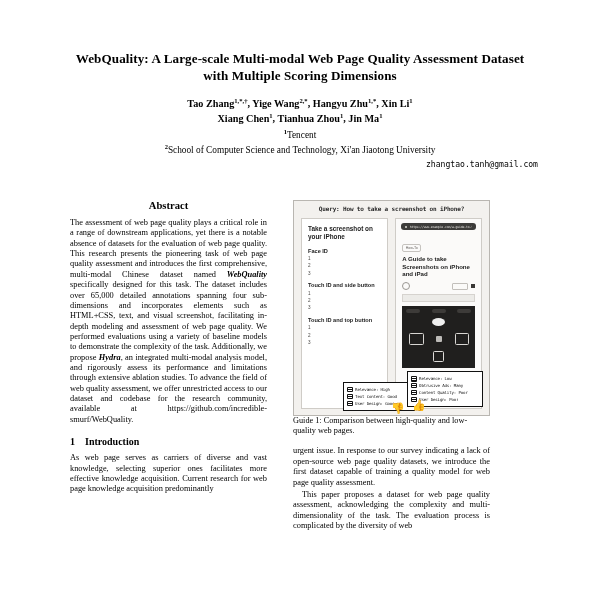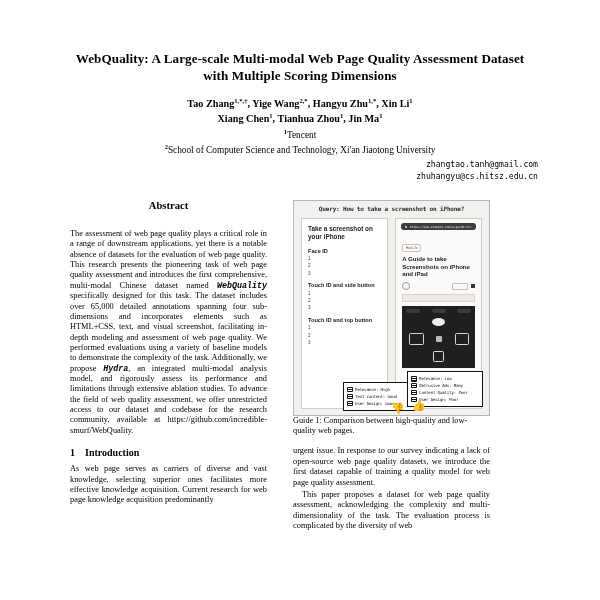--- a/index.html
+++ b/index.html
@@ -70,39 +70,39 @@
   }
   .col {
     width: 197px;
     flex: 0 0 197px;
   }
 
   .section-head-center {
     text-align: center;
     font-size: 10.6px;
     font-weight: bold;
-    margin: 0 0 18px 0;
+    margin: 0 0 7px 0;
   }
   .section-head {
     font-size: 10px;
     font-weight: bold;
     margin: 11px 0 6px 0;
   }
   .section-head .num { display: inline-block; min-width: 15px; }
 
   p.body {
     font-size: 8.35px;
     line-height: 1.243;
     text-align: justify;
     margin: 0;
     hyphens: none;
     word-spacing: -0.1px;
   }
   p.body.indent { text-indent: 9px; }
-  .bi { font-weight: bold; font-style: italic; font-family: Liberation Mono, monospace; }
+  .bi { font-weight: bold; font-style: italic; }
 
   
   .figure-wrap {
     width: 100%;
     margin: 0 0 7px 0;
   }
   .figure-box {
     position: relative;
     width: 100%;
     height: 216px;
@@ -319,21 +319,20 @@
 
     <div class="affil">
       <sup>1</sup><span>Tencent</span>
     </div>
     <div class="affil">
       <sup>2</sup><span>School of Computer Science and Technology, Xi'an Jiaotong University</span>
     </div>
 
     <div class="emails">
       <div class="email">zhangtao.tanh@gmail.com</div>
-      <div class="email">zhuhangyu@cs.hitsz.edu.cn</div>
     </div>
   </div>
 
   <div class="columns">
 
     <div class="col">
       <div class="section-head-center">Abstract</div>
 
       <p class="body"><span>The assessment of web page quality plays a critical role in a range of downstream applications, yet there is a notable absence of datasets for the evaluation of web page quality. This research presents the pioneering task of web page quality assessment and introduces the first comprehensive, multi-modal Chinese dataset named </span><span class="bi">WebQuality</span><span> specifically designed for this task. The dataset includes over 65,000 detailed annotations spanning four sub-dimensions and incorporates elements such as HTML+CSS, text, and visual screenshot, facilitating in-depth modeling and assessment of web page quality. We performed evaluations using a variety of baseline models to demonstrate the complexity of the task. Additionally, we propose </span><span class="bi">Hydra</span><span>, an integrated multi-modal analysis model, and rigorously assess its performance and limitations through extensive ablation studies. To advance the field of web quality assessment, we offer unrestricted access to our dataset and codebase for the research community, available at https://github.com/incredible-smurf/WebQuality.</span></p>
 

